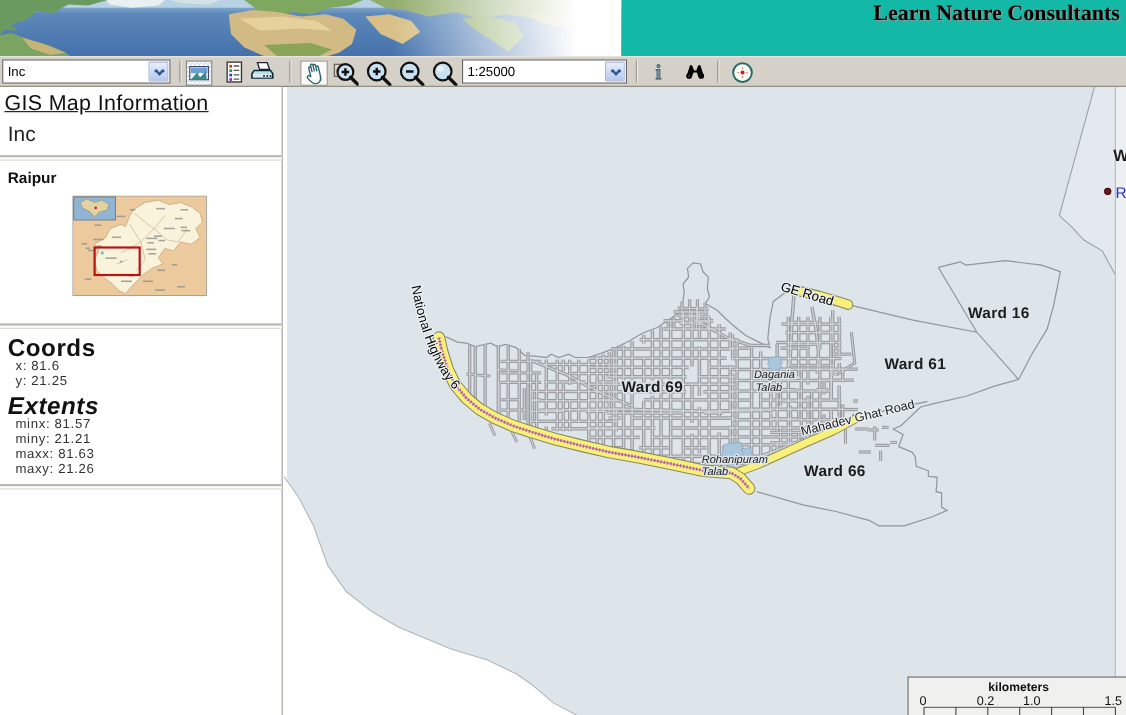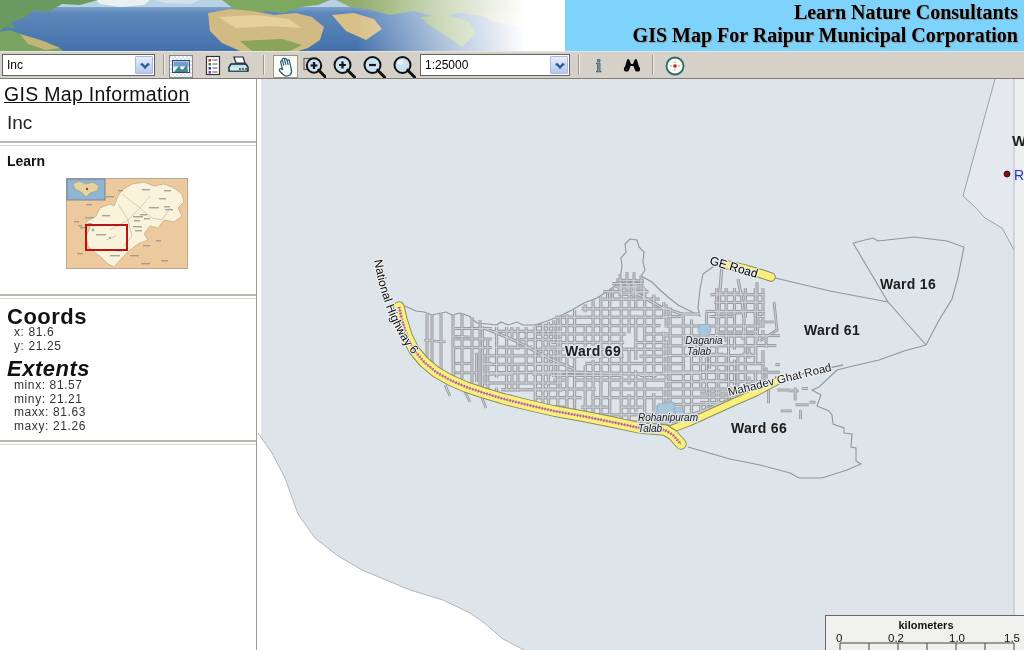--- a/index.html
+++ b/index.html
@@ -1,19 +1,19 @@
 <!DOCTYPE html>
 <html><head>
 <meta charset="utf-8">
 <style>
 * { margin:0; padding:0; box-sizing:border-box; }
 html,body { width:1024px; height:650px; overflow:hidden; background:#fff;
   font-family:"Liberation Sans", sans-serif; }
 #page { position:absolute; left:0; top:0; width:1024px; height:650px; overflow:hidden; }
-#banner { position:absolute; left:0; top:0; width:1024px; height:51px; background:#7dd3fc; }
+#banner { position:absolute; left:0; top:0; width:1024px; height:51px; background:#14b8a6; }
 #banner svg { position:absolute; left:0; top:0; }
 #btxt { position:absolute; right:6px; top:0; text-align:right;
   font-family:"Liberation Serif", serif; font-weight:bold; color:#000; }
 #btxt .l1 { font-size:20px; line-height:24px; text-shadow:1px 1px 1px #999; }
 #btxt .l2 { font-size:20px; line-height:22px; text-shadow:1px 1px 1px #999; }
 #toolbar { position:absolute; left:0; top:51px; width:1024px; height:28px;
   background:#d5d1c8; border-top:1px solid #e8e5df; border-bottom:1px solid #7e7e76; }
 .sep { position:absolute; top:3px; width:2px; height:20px;
   border-left:1px solid #9a968e; border-right:1px solid #f0eeea; }
 .sel { position:absolute; top:2px; height:22px; background:#fff;
@@ -79,21 +79,20 @@
 
     <path d="M332,15 L354,13 L374,19 L382,29 L366,40 L346,31 Z" fill="#d8c088"></path>
 
     <path d="M336,0 L565,0 L565,18 L520,13 L488,17 L460,13 L436,17 L414,11 L390,15 L368,9 L350,7 Z" fill="#92ac6c"></path>
     <path d="M420,17 L448,15 L468,21 L476,33 L462,47 L448,37 L432,27 Z" fill="#8caa62"></path>
     <path d="M478,13 L520,11 L548,17 L540,29 L510,25 L492,21 Z" fill="#b4b276"></path>
     <rect x="0" y="0" width="565" height="51" fill="url(#fade)"></rect>
   </svg>
   <div id="btxt">
         <div class="l1">Learn Nature Consultants</div>
-        <div class="l2">GIS Map For Raipur Municipal Corporation</div>
       </div>
   </div>
 
   <div id="toolbar">
     <div class="sel" style="left:2px; width:153px;">
         <span class="txt">Inc</span>
       <span class="arw">
           <svg width="12" height="8">
             <path d="M1.5,2.5 h2 M8.5,2.5 h2 M2.5,1.5 L6,5.5 L9.5,1.5" fill="none" stroke="#2a5a94" stroke-width="2.2"></path>
           </svg>
@@ -182,21 +181,21 @@
 <circle cx="11" cy="11" r="1.8" fill="#bb2222"></circle>
 <path d="M11,6.2 v1.8 M11,14 v1.8 M6.2,11 h1.8 M14,11 h1.8" stroke="#cc8080" stroke-width="0.9"></path>
 </svg></div>
     <div class="sep" style="left:652px;"></div>
   </div>
 
   <div id="sidebar">
     <div id="gmi">GIS Map Information</div>
     <div id="inc">Inc</div>
     <div class="hdiv" style="top:62px;"></div>
-    <div id="keymaph">Learn</div>
+    <div id="keymaph">Raipur</div>
     <div id="keymap"><svg width="122" height="91">
           <rect x="0" y="0" width="122" height="91" fill="#edca9e" stroke="#888" stroke-width="1"></rect>
           <path d="M56,12 L66,6 L78,4 L88,8 L98,6 L108,10 L116,16 L118,24 L112,30 L116,38 L108,44 L98,42 L92,50 L84,48 L78,56 L82,62 L72,66 L64,72 L56,80 L48,89 L42,86 L36,80 L28,74 L22,68 L20,58 L24,50 L20,44 L30,38 L34,30 L44,26 L48,28 L52,18 Z" fill="#faf3dc" stroke="#c8ac84" stroke-width="0.8"></path>
           <circle cx="27" cy="52" r="1.5" fill="#7ac0c0"></circle>
           <circle cx="44" cy="60" r="1.2" fill="#7ac0c0"></circle>
           <circle cx="36" cy="47" r="1" fill="#7ac0c0"></circle>
           <path d="M56,16 L74,30" stroke="#c0b090" stroke-width="0.6" fill="none"></path>
           <path d="M74,30 L86,40" stroke="#c0b090" stroke-width="0.6" fill="none"></path>
           <path d="M62,42 L74,30" stroke="#c0b090" stroke-width="0.6" fill="none"></path>
           <path d="M86,40 L96,42" stroke="#c0b090" stroke-width="0.6" fill="none"></path>
@@ -1631,20 +1630,20 @@
 <text font-size="12" fill="#0a0a0a" stroke="#eef2f5" stroke-width="2" paint-order="stroke"><textPath href="#nhp">National Highway 6</textPath></text>
 <text x="704" y="344" font-size="10" font-style="italic" fill="#1a1a1a" text-anchor="middle" stroke="#dde4ea" stroke-width="2.5" paint-order="stroke">Dagania</text>
         <text x="699" y="355" font-size="10" font-style="italic" fill="#1a1a1a" text-anchor="middle" stroke="#dde4ea" stroke-width="2.5" paint-order="stroke">Talab</text>
 <text x="668" y="421" font-size="10" font-style="italic" fill="#1a1a1a" text-anchor="middle" stroke="#dde4ea" stroke-width="2.5" paint-order="stroke">Rohanipuram</text>
         <text x="650" y="432" font-size="10" font-style="italic" fill="#1a1a1a" text-anchor="middle" stroke="#dde4ea" stroke-width="2.5" paint-order="stroke">Talab</text>
     </svg>
     <div id="scalebox">
       <div class="kl">kilometers</div>
       <span class="n" style="left:10px;">0</span>
       <span class="n" style="left:62px;">0.2</span>
-      <span class="n" style="left:123px;">1.0</span>
+      <span class="n" style="left:104px;">1.0</span>
       <span class="n" style="left:178px;">1.5</span>
       <svg width="208" height="14" style="position:absolute;left:0;top:26px;">
         <path d="M14,1 L188,1 M14,1 L14,14 M43,1 L43,14 M72,1 L72,14 M101,1 L101,14 M130,1 L130,14 M159,1 L159,14 M188,1 L188,14" stroke="#444" stroke-width="1" fill="none"></path>
       </svg>
     </div>
   </div>
 </div>
 
 </body></html>

